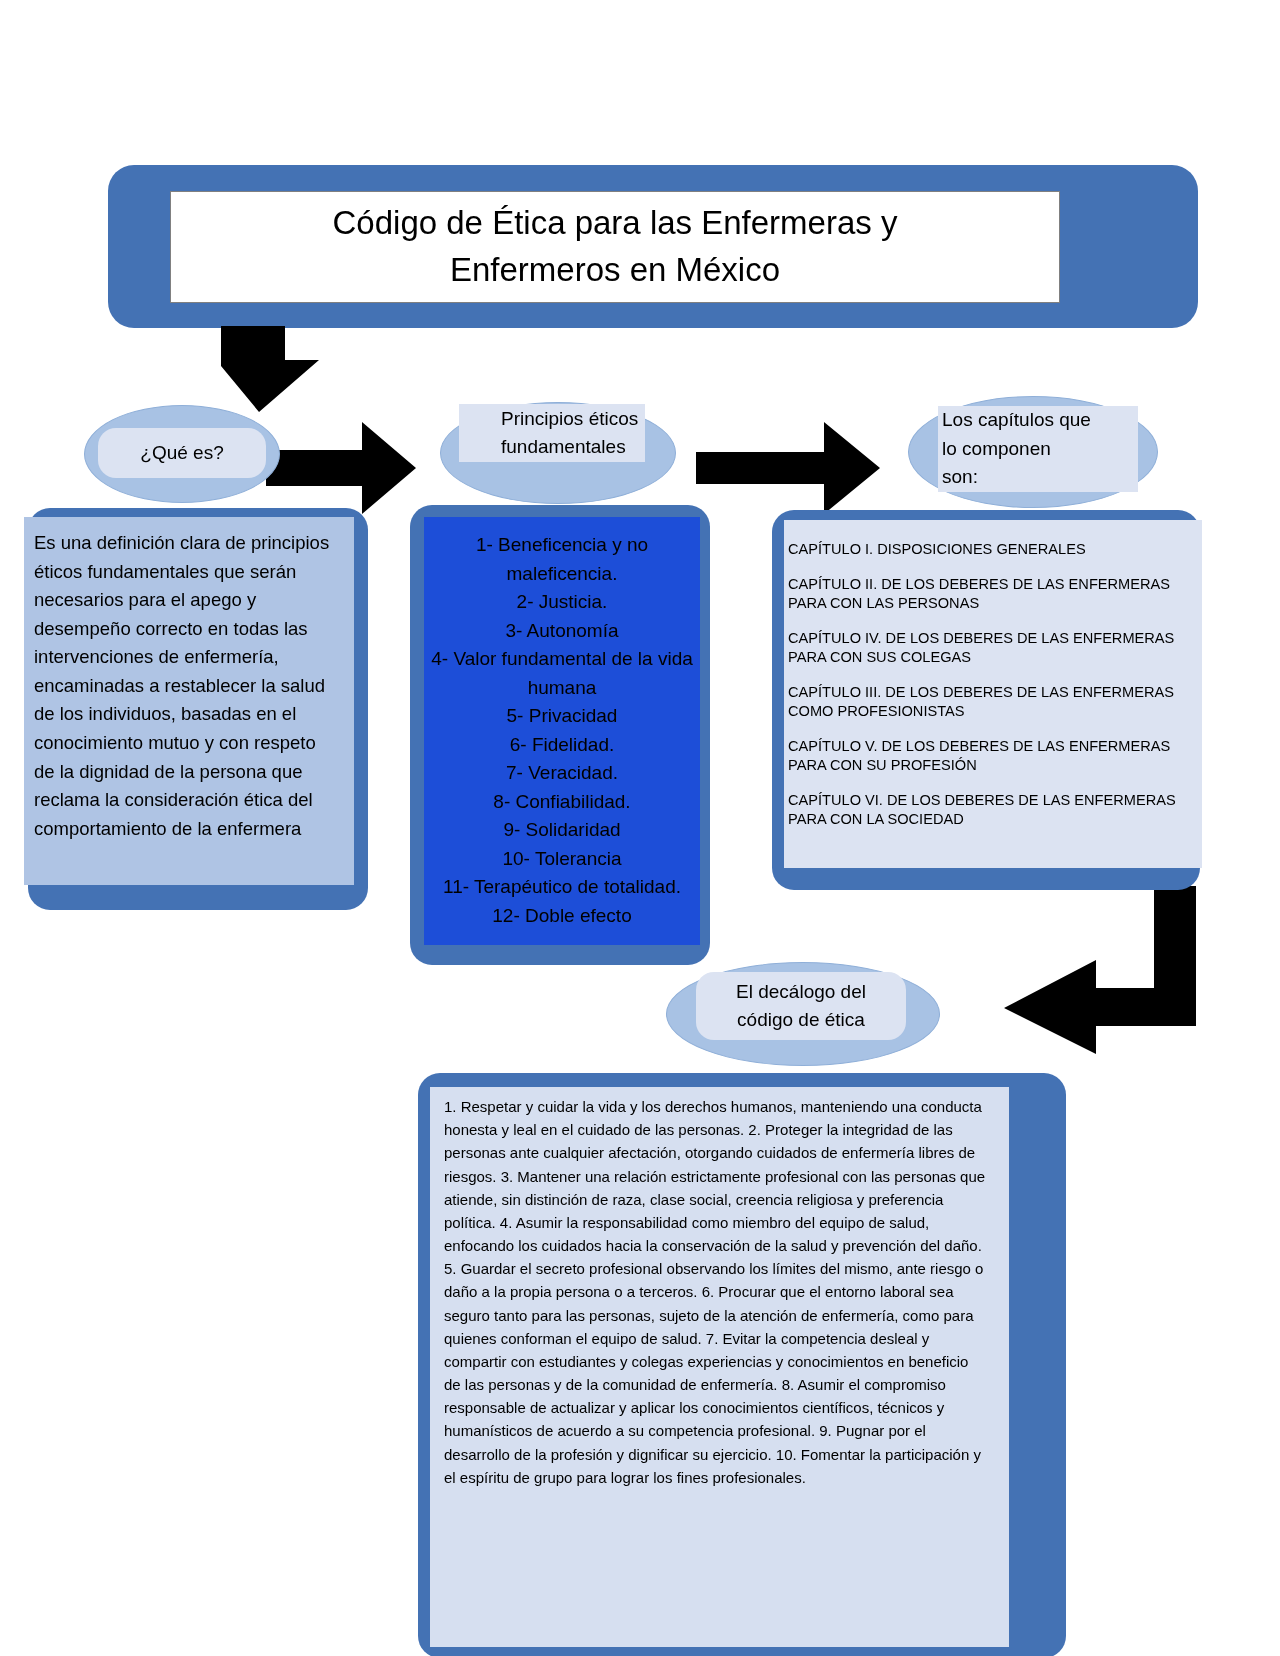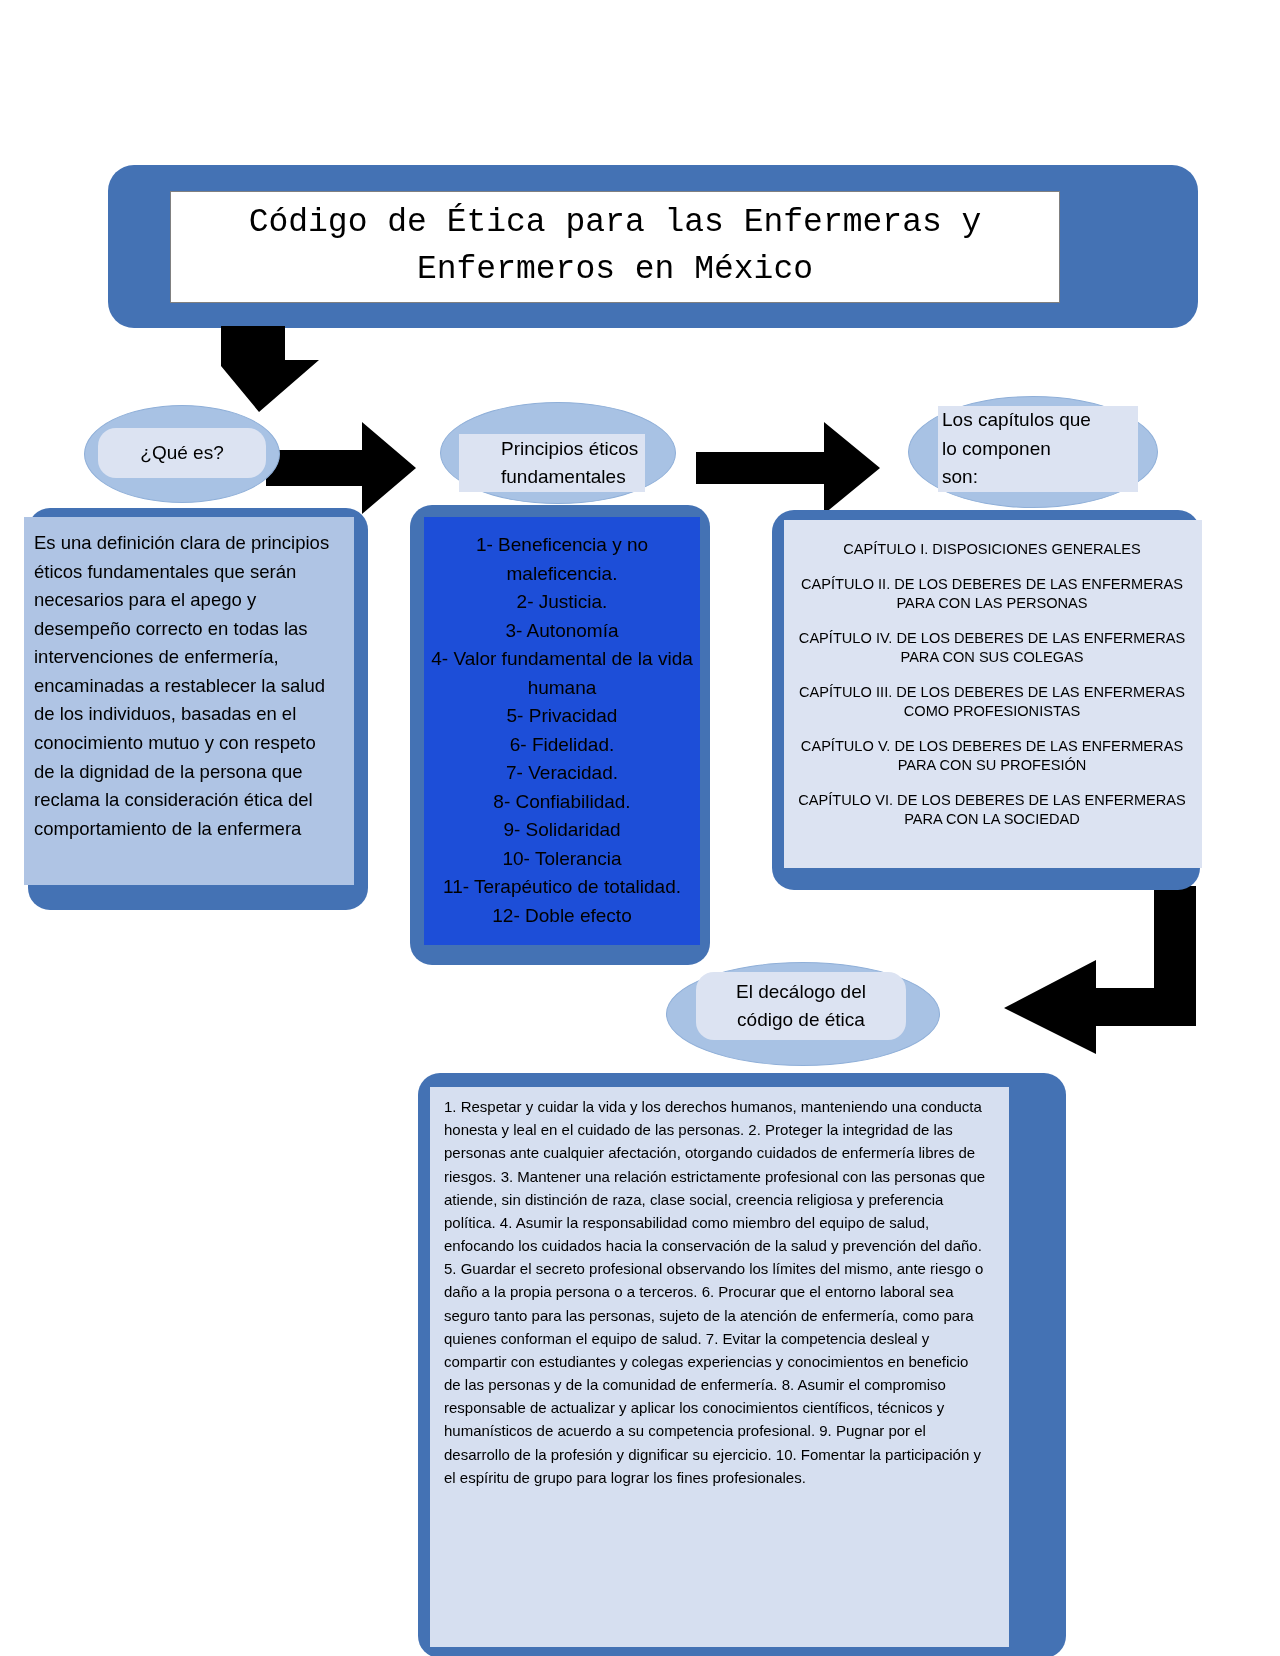--- a/index.html
+++ b/index.html
@@ -19,21 +19,20 @@
   
   #title-shell {
     position: absolute;
     left: 108px;
     top: 165px;
     width: 1090px;
     height: 163px;
     background: #4472B4;
     border-radius: 26px;
     box-sizing: border-box;
-    font-family: Liberation Mono, monospace;
   }
   #title-inner {
     position: absolute;
     left: 62px;
     top: 26px;
     width: 890px;
     height: 112px;
     background: #ffffff;
     border: 1px solid #808080;
     box-sizing: border-box;
@@ -107,21 +106,21 @@
   }
   .pr-line { display: block; }
 
   #cap-panel { left: 772px; top: 510px; width: 428px; height: 380px; }
   #cap-body {
     left: 12px; top: 10px; width: 418px; height: 348px;
     background: #DCE3F2;
     font-size: 14.6px;
     line-height: 1.30;
     padding: 20px 6px 0 4px;
-    text-align: center;
+    text-align: left;
   }
   .cap-item { margin-bottom: 16px; }
 
   #dec-panel { left: 418px; top: 1073px; width: 648px; height: 585px; }
   #dec-body {
     left: 12px; top: 14px; width: 579px; height: 560px;
     background: #D6DFF0;
     font-size: 15px;
     line-height: 1.545;
     padding: 8px 22px 0 14px;
@@ -160,21 +159,21 @@
 <div class="ellipse" style="left:84px; top:405px; width:196px; height:98px;"></div>
 <div class="ellipse-label center" style="left:98px; top:428px; width:168px; height:50px;">
   <span>¿Qué es?</span>
 </div>
 
 <div class="panel" id="qe-panel">
   <div class="panel-body" id="qe-body">Es una definición clara de principios éticos fundamentales que serán necesarios para el apego y desempeño correcto en todas las intervenciones de enfermería, encaminadas a restablecer la salud de los individuos, basadas en el conocimiento mutuo y con respeto de la dignidad de la persona que reclama la consideración ética del comportamiento de la enfermera</div>
 </div>
 
 <div class="ellipse" style="left:440px; top:402px; width:236px; height:102px;"></div>
-<div class="ellipse-label" style="left:459px; top:434px; width:186px; height:58px;padding-left:42px;">
+<div class="ellipse-label" style="left:459px; top:404px; width:186px; height:58px;padding-left:42px;">
   <span>Principios éticos
 fundamentales</span>
 </div>
 
 <div class="panel" id="pr-panel">
   <div class="panel-body" id="pr-body">
       <div class="pr-line">1-   Beneficencia y no maleficencia.</div>
       <div class="pr-line">2-   Justicia.</div>
       <div class="pr-line">3-   Autonomía</div>
       <div class="pr-line">4-  Valor fundamental de la vida humana</div>

